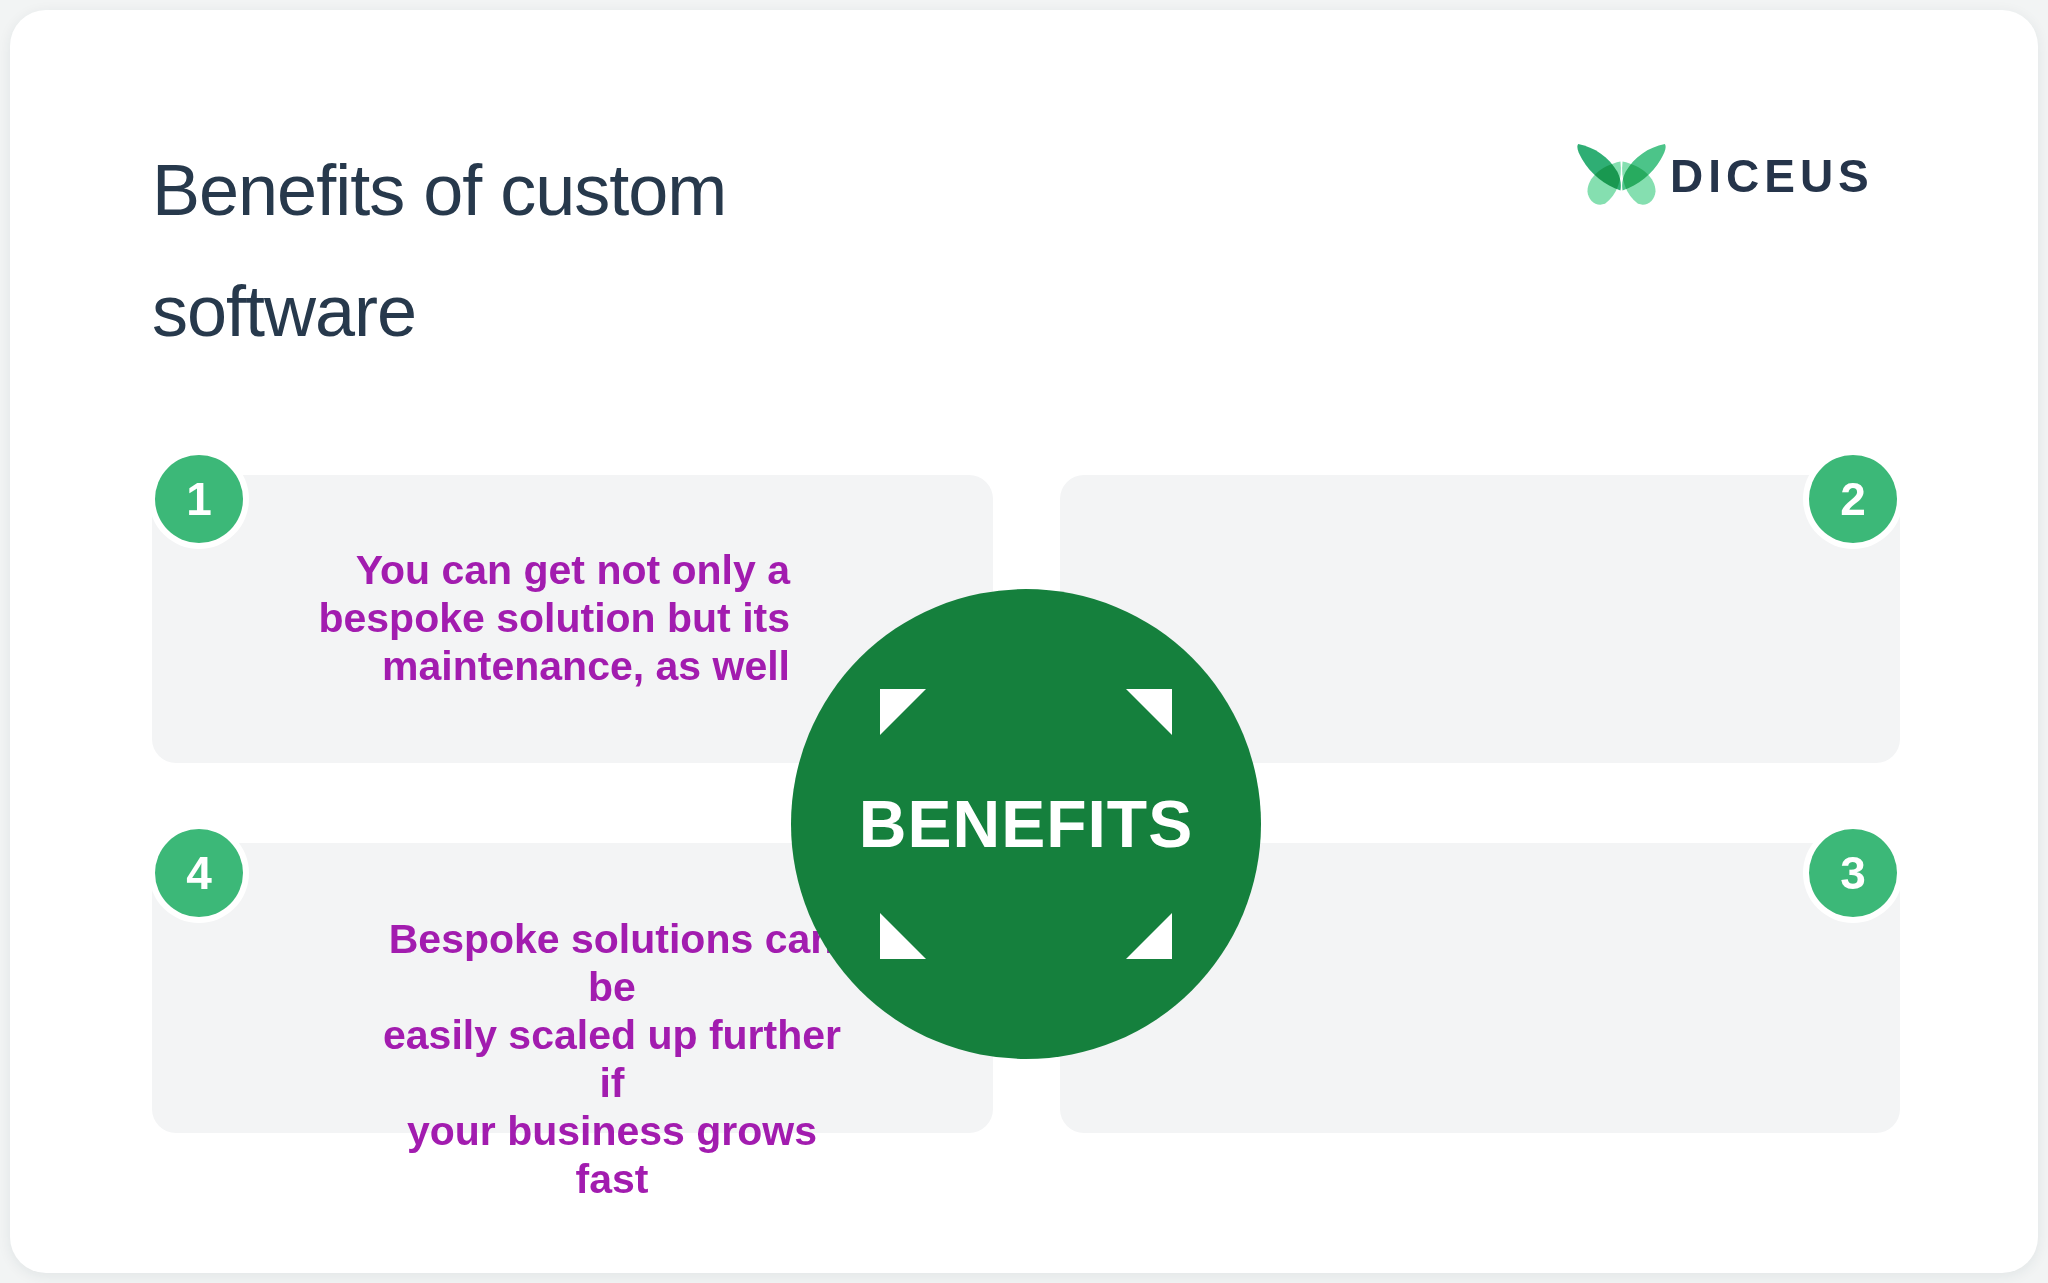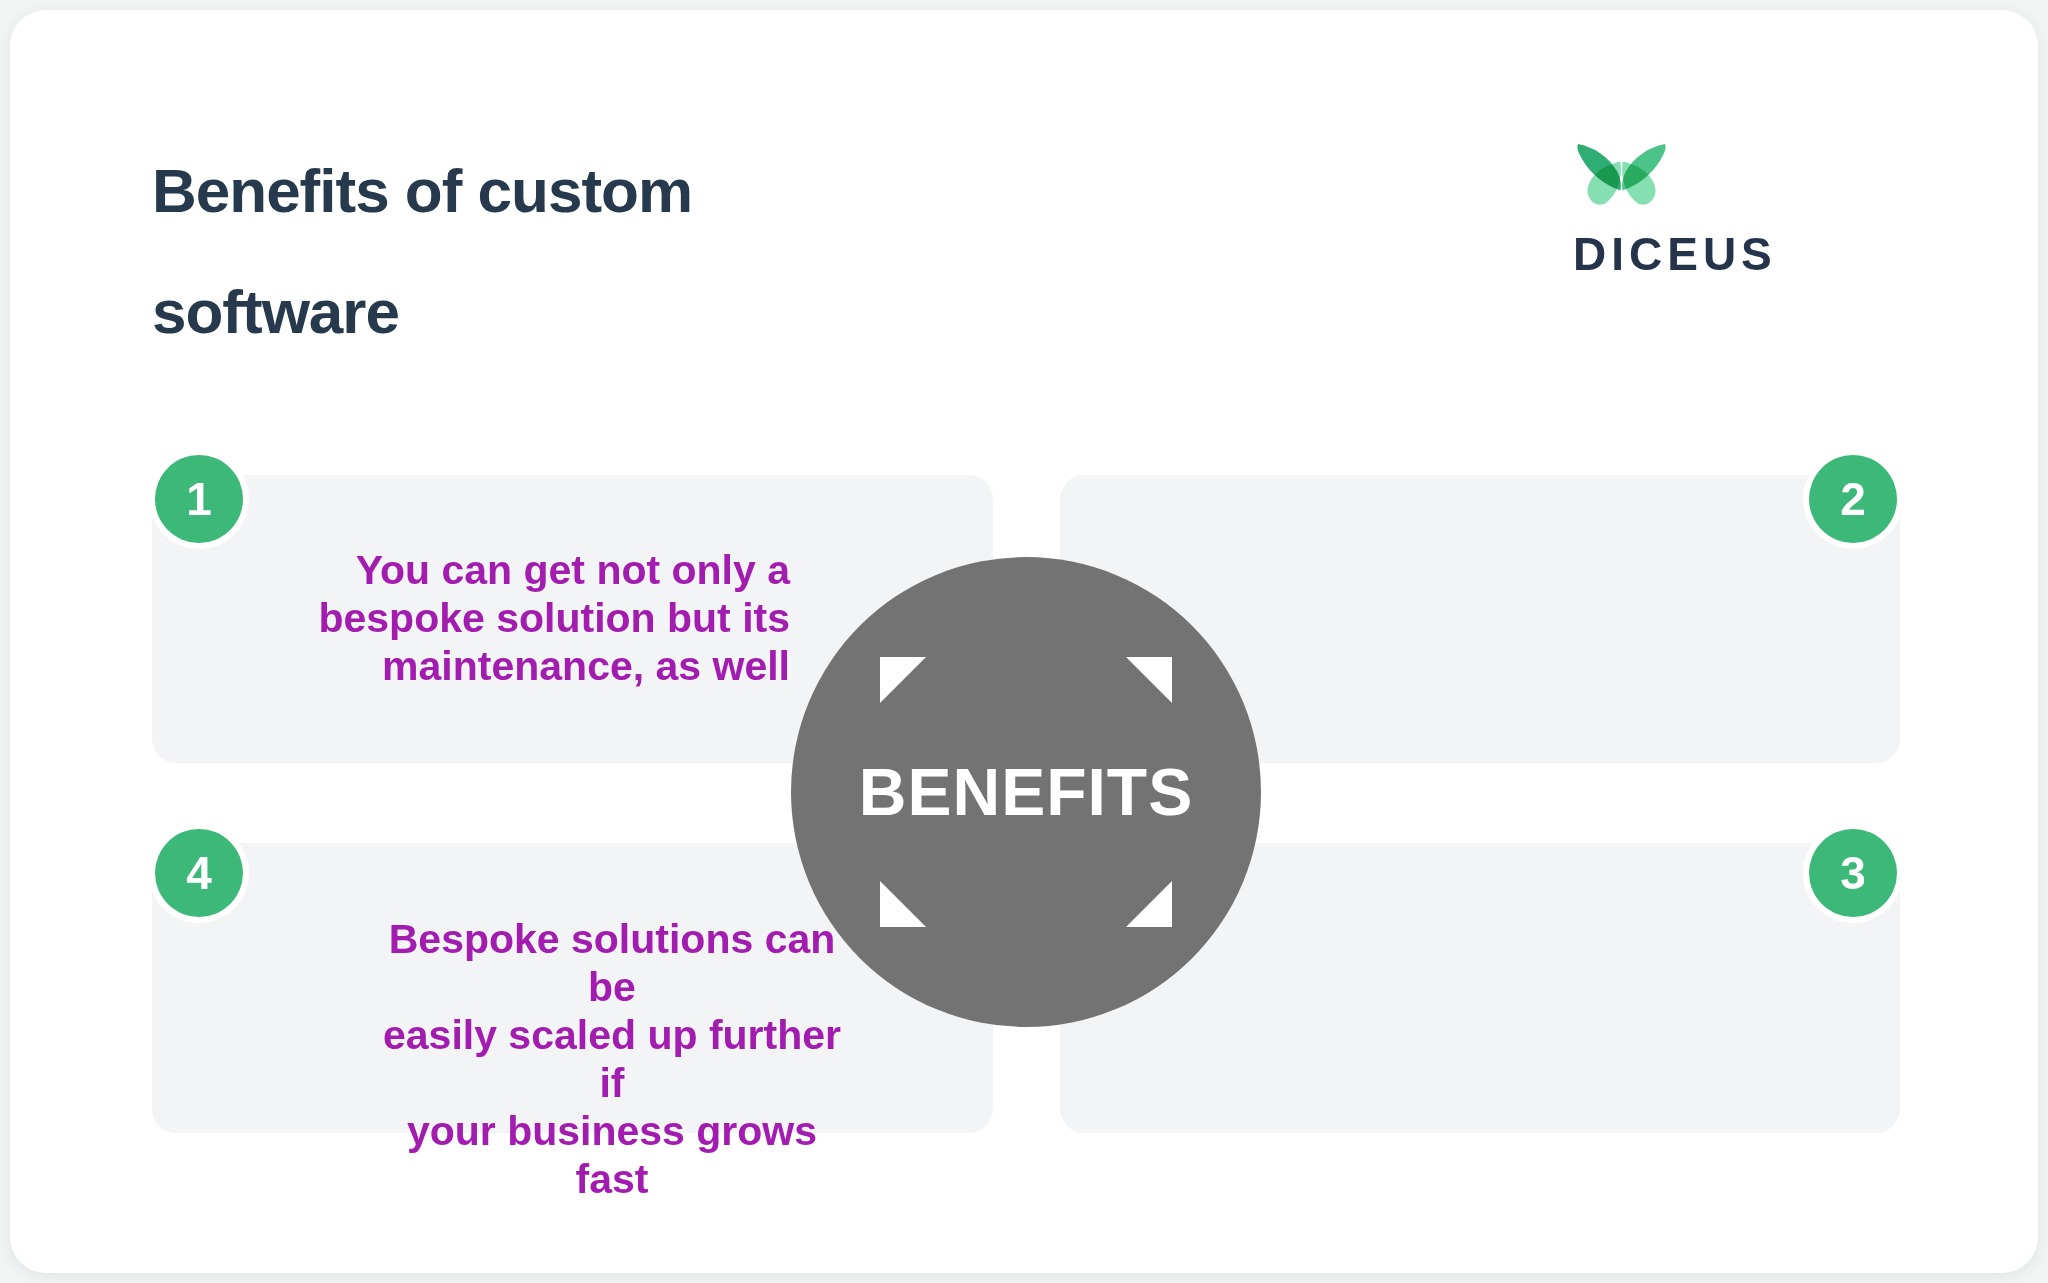--- a/index.html
+++ b/index.html
@@ -1,23 +1,23 @@
 <!DOCTYPE html>
 <html><head>
 <meta charset="utf-8">
 <style>
   html,body{margin:0;padding:0;background:#eef1f1;font-family:"Liberation Sans",sans-serif;}
   .stage{position:relative;width:2048px;height:1283px;background:#f2f4f4;overflow:hidden;}
   .panel{position:absolute;left:10px;top:10px;right:10px;bottom:10px;background:#ffffff;
          border-radius:36px;box-shadow:0 3px 14px rgba(30,50,60,0.08);}
 
-  .page-title{position:absolute;left:152px;top:130px;font-size:62px;line-height:121px;
-              font-weight:bold;color:#27394c;white-space:pre-line;letter-spacing:-1px;}
+  .page-title{position:absolute;left:152px;top:130px;font-size:72px;line-height:121px;
+              font-weight:normal;color:#27394c;white-space:pre-line;letter-spacing:-1px;}
 
-  .logo{position:absolute;left:1573px;top:144px;display:flex;align-items:flex-start;gap:14px;flex-direction:column;}
+  .logo{position:absolute;left:1573px;top:144px;display:flex;align-items:flex-start;}
   .logo svg{display:block;}
   .logo-word{font-size:46px;font-weight:bold;letter-spacing:5px;color:#25344a;line-height:64px;}
 
   .card{position:absolute;background:#f3f4f5;border-radius:24px;}
   .card-1{left:152px;top:475px;width:841px;height:288px;}
   .card-2{left:1060px;top:475px;width:840px;height:288px;}
   .card-4{left:152px;top:843px;width:841px;height:290px;}
   .card-3{left:1060px;top:843px;width:840px;height:290px;}
 
   .badge{position:absolute;width:88px;height:88px;border-radius:50%;background:#3cb878;
@@ -28,22 +28,22 @@
   .badge-4{left:155px;top:829px;}
   .badge-3{left:1809px;top:829px;}
 
   .card-text{position:absolute;font-size:41px;line-height:48px;font-weight:bold;
              color:#a21caf;white-space:pre-line;}
   .text-1{left:300px;top:546px;width:490px;text-align:right;}
   .text-2{left:1285px;top:546px;width:600px;text-align:left;}
   .text-4{left:367px;top:915px;width:490px;text-align:center;}
   .text-3{left:1285px;top:915px;width:600px;text-align:left;}
 
-  .circle{position:absolute;left:791px;top:557px;width:470px;height:470px;border-radius:50%;
-          background:#737373;display:flex;align-items:center;justify-content:center;}
+  .circle{position:absolute;left:791px;top:589px;width:470px;height:470px;border-radius:50%;
+          background:#15803d;display:flex;align-items:center;justify-content:center;}
   .circle-label{color:#ffffff;font-size:66px;font-weight:bold;letter-spacing:1px;}
   .tri{position:absolute;width:46px;height:46px;background:#ffffff;}
   .tri-tl{left:89px;top:100px;clip-path:polygon(0 0,100% 0,0 100%);}
   .tri-tr{left:335px;top:100px;clip-path:polygon(0 0,100% 0,100% 100%);}
   .tri-bl{left:89px;top:324px;clip-path:polygon(0 0,0 100%,100% 100%);}
   .tri-br{left:335px;top:324px;clip-path:polygon(100% 0,0 100%,100% 100%);}
 
   .blend{mix-blend-mode:multiply;}
 </style>
 </head>

